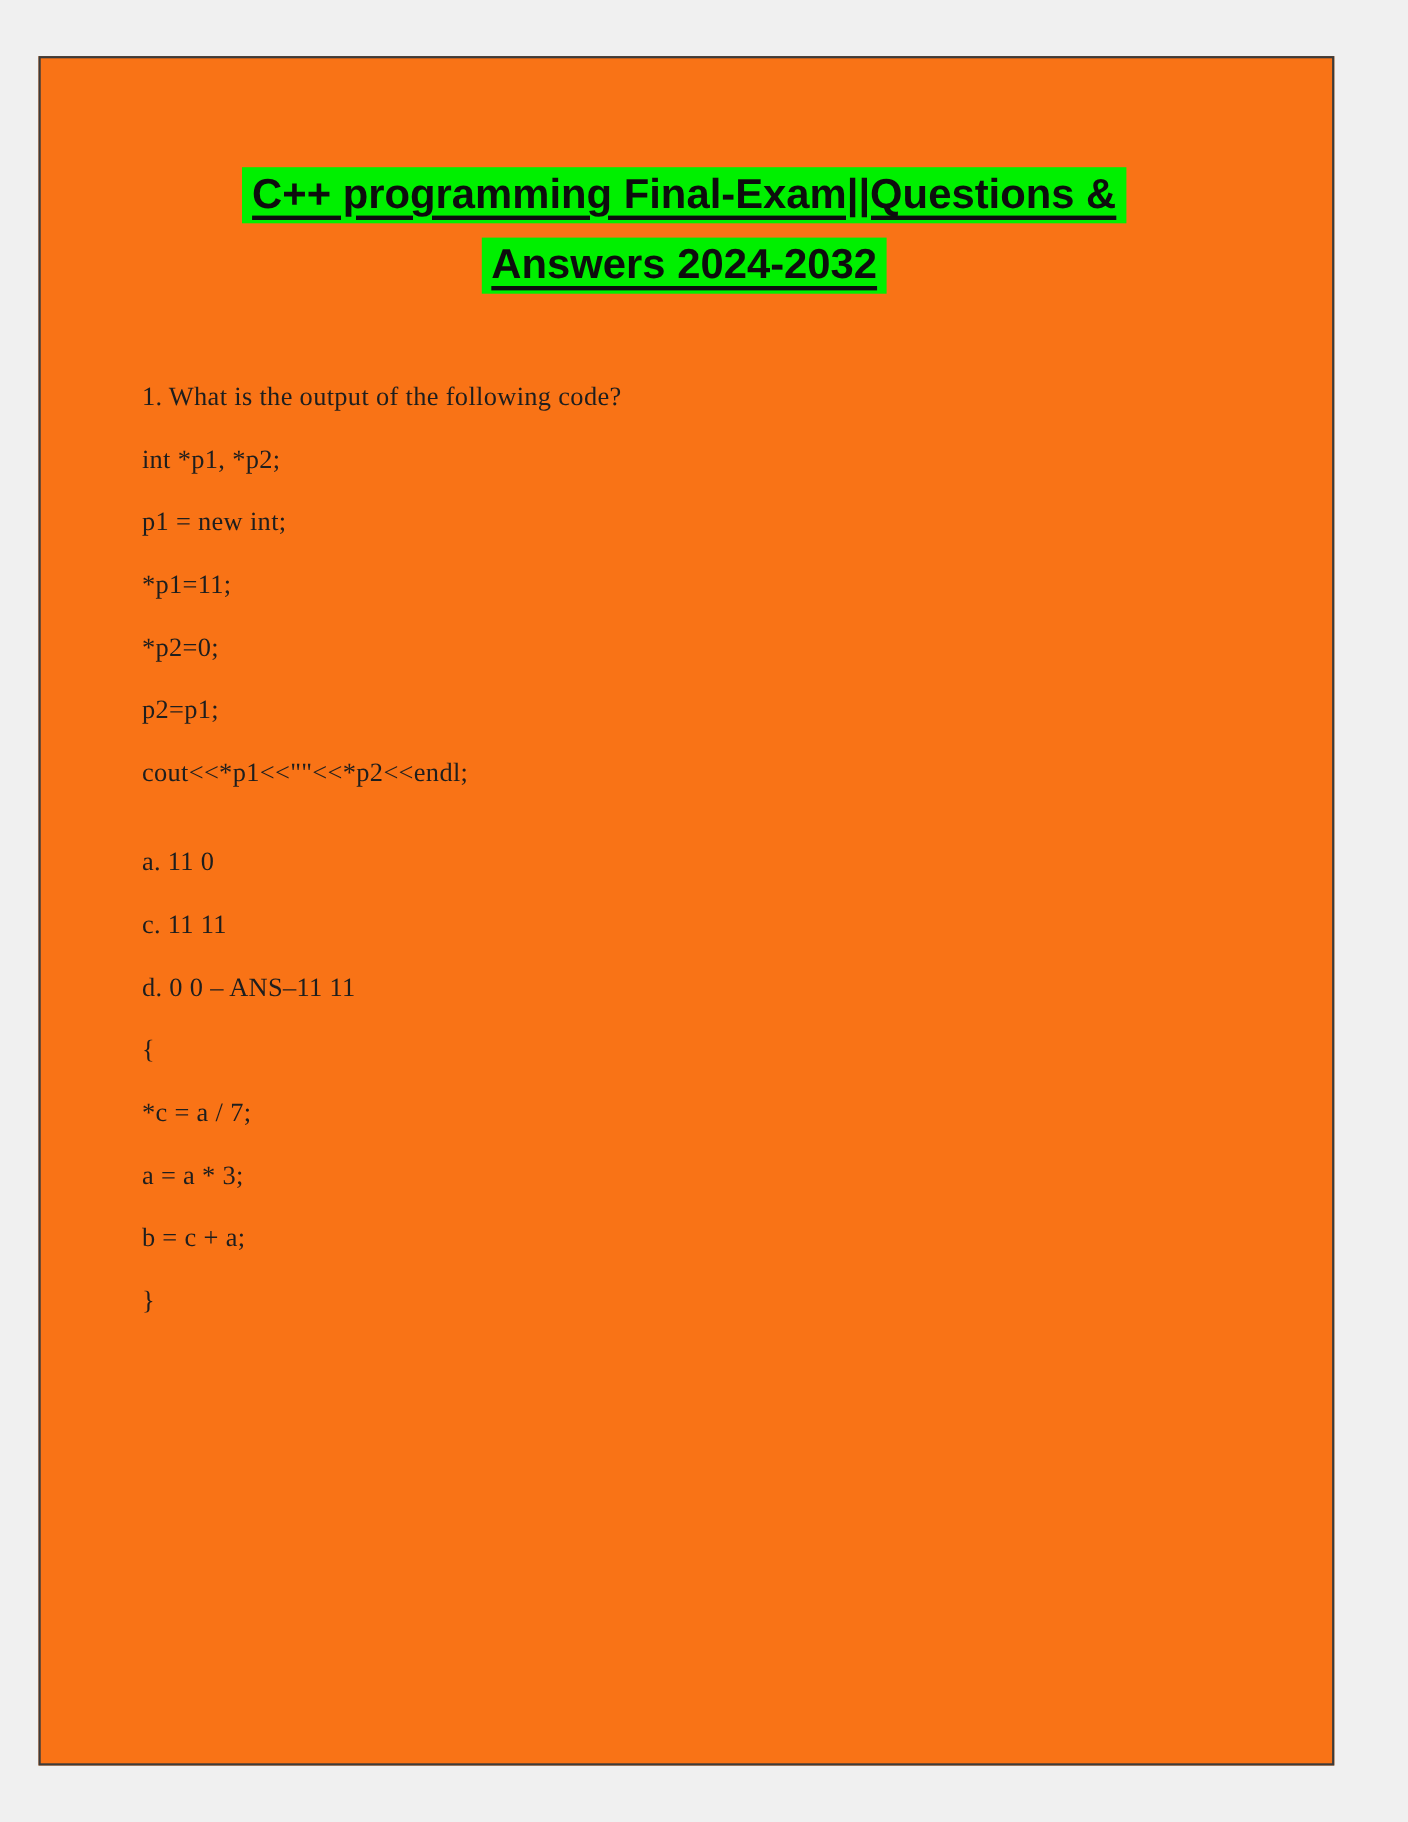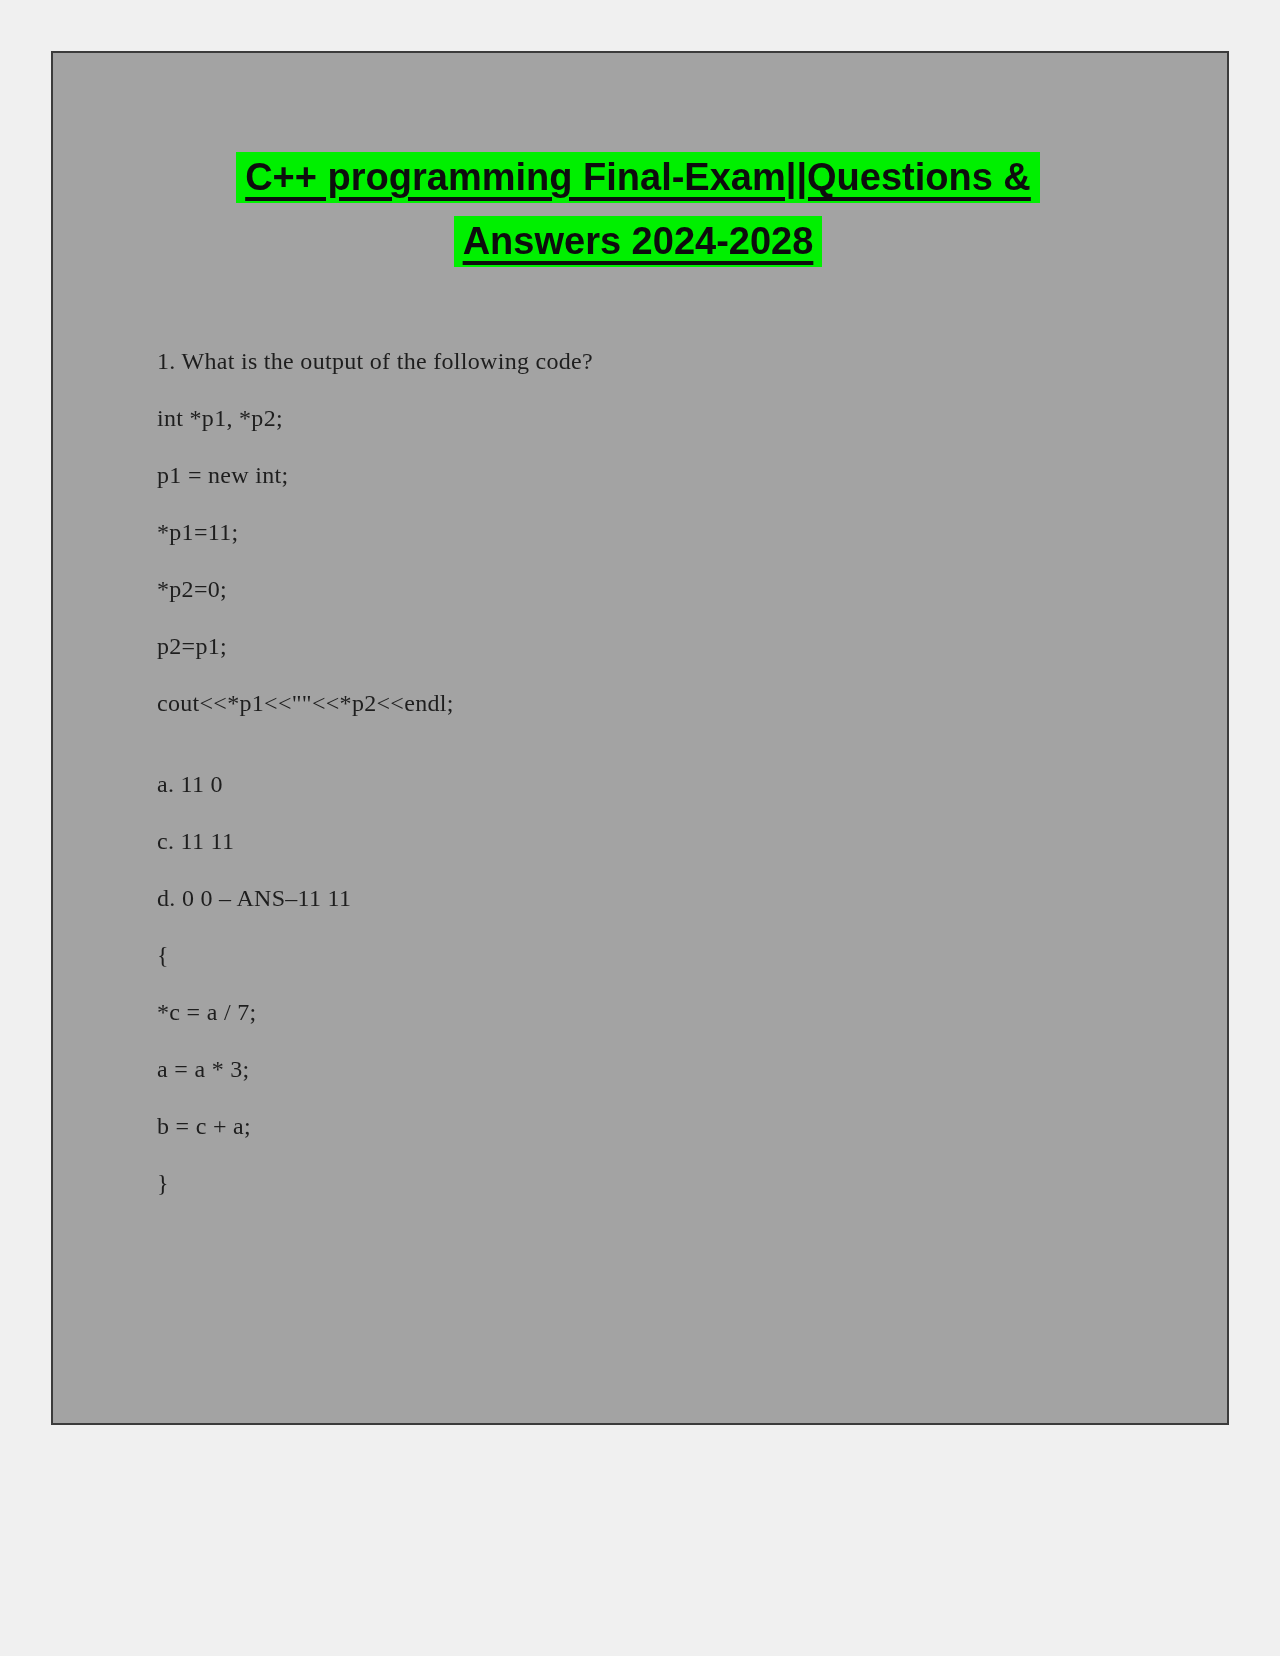--- a/index.html
+++ b/index.html
@@ -6,27 +6,27 @@
     margin: 0;
     padding: 0;
     width: 1280px;
     height: 1656px;
     background: #f0f0f0;
     font-family: "Liberation Serif", serif;
     overflow: hidden;
   }
   .page-frame {
     position: absolute;
-    left: 51px;
+    left: 35px;
     top: 51px;
     width: 1178px;
-    height: 1374px;
+    height: 1554px;
     border: 2px solid #3b3b3b;
     box-sizing: border-box;
-    background: #a3a3a3;
+    background: #f97316;
   }
   .content {
     padding: 92px 50px 0 92px;
   }
   .doc-title {
     text-align: center;
     margin: 0 46px 76px 0;
     font-family: "Liberation Sans", sans-serif;
     font-weight: bold;
     font-size: 38px;
@@ -46,30 +46,30 @@
     font-size: 24px;
     line-height: 24px;
     color: #1e1e1e;
     letter-spacing: 0.3px;
     white-space: pre-wrap;
   }
   .space-before {
     margin-top: 57px;
   }
   .question-block {
-    margin: 12px;
+    margin: 0;
   }
 </style>
 </head>
 <body>
 
 <div class="page-frame">
   <div class="content">
 
-    <h1 class="doc-title"><span class="hl">C++ programming Final-Exam||Questions &amp;</span><br><span class="hl">Answers 2024-2028</span></h1>
+    <h1 class="doc-title"><span class="hl">C++ programming Final-Exam||Questions &amp;</span><br><span class="hl">Answers 2024-2032</span></h1>
 
     <div class="question-block">
       <p class="line">1. What is the output of the following code?</p>
       <p class="line">int *p1, *p2;</p>
       <p class="line">p1 = new int;</p>
       <p class="line">*p1=11;</p>
       <p class="line">*p2=0;</p>
       <p class="line">p2=p1;</p>
       <p class="line">cout&lt;&lt;*p1&lt;&lt;""&lt;&lt;*p2&lt;&lt;endl;</p>
 

